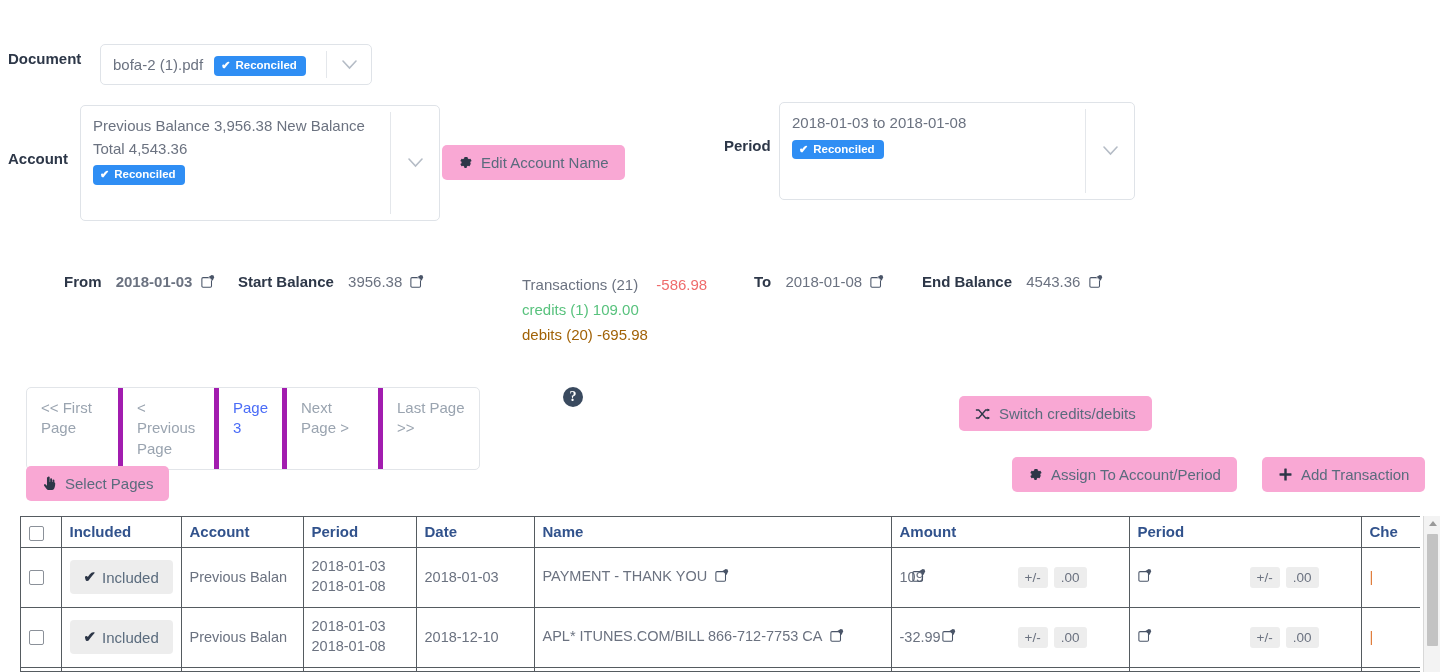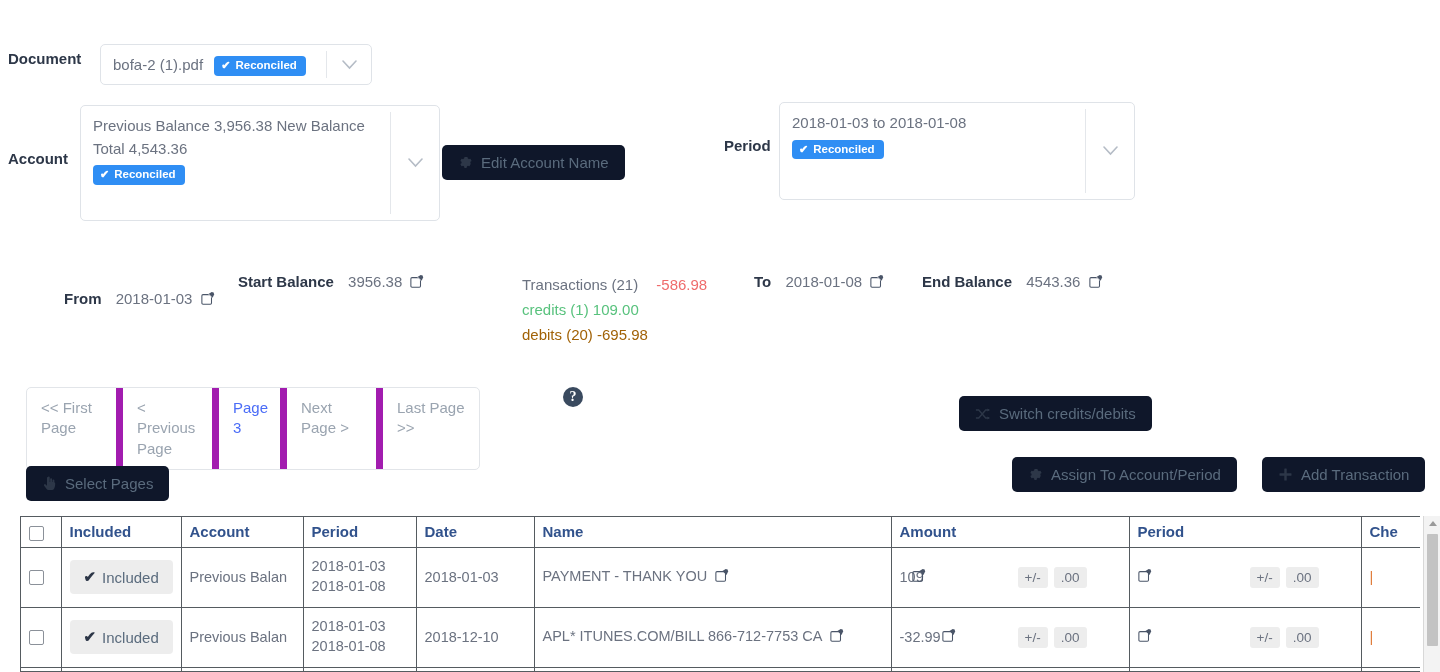--- a/index.html
+++ b/index.html
@@ -59,21 +59,21 @@
     font-weight: bold;
     padding: 3px 9px 3px 7px;
     border-radius: 4px;
     line-height: 1.2;
     vertical-align: middle;
   }
   .badge-reconciled .chk { font-size: 11px; }
 
   
   .btn {
-    background: #0f172a;
+    background: #f9a8d4;
     border: none;
     border-radius: 5px;
     color: #5a6b7d;
     font-size: 15px;
     font-family: "Liberation Sans", sans-serif;
     padding: 9px 16px;
     display: inline-flex;
     align-items: center;
     gap: 8px;
     cursor: pointer;
@@ -96,21 +96,21 @@
     display: flex;
     border: 1px solid #e2e5e9;
     border-radius: 5px;
     overflow: hidden;
     background: #fff;
   }
   .pager .pg {
     padding: 10px 14px;
     font-size: 15px;
     color: #9aa4b0;
-    border-right: 7px solid #a21caf;
+    border-right: 5px solid #a21caf;
     line-height: 1.35;
     cursor: pointer;
     max-width: 96px;
   }
   .pager .pg:last-child { border-right: none; }
   .pager .pg.current { color: #4a6cf7; }
 
   .help-ic {
     position: absolute;
     width: 20px; height: 20px;
@@ -288,21 +288,21 @@
       </div>
     </div>
     <div class="select-divider"></div>
     <div class="caret" style="width:48px;">
       <svg width="15" height="10" viewBox="0 0 15 10">
           <path d="M1 1 L7.5 8 L14 1" stroke="#b5bcc6" stroke-width="1.6" fill="none" stroke-linecap="round"></path>
         </svg>
     </div>
   </div>
 
-  <div class="summary" style="left:64px;top:290px;">
+  <div class="summary" style="left:64px;top:273px;font-weight:bold;">
     <b>From</b>
     <span class="sum-val" style="margin-left:10px;">2018-01-03</span>
     <span class="edit-ic">
       <svg width="14" height="14" viewBox="0 0 16 16" fill="none" stroke="#4a5568" stroke-width="1.2">
           <rect x="1" y="3" width="11" height="11" rx="1.3"></rect>
           <path d="M8.5 2.2l4.6 4.6 1.9-4-.6-2.1-2.2-.6z" fill="#4a5568" stroke="none"></path>
           <path d="M8.5 2.2l4.6 4.6" stroke="#fff" stroke-width="0.8"></path>
         </svg>
     </span>
   </div>

